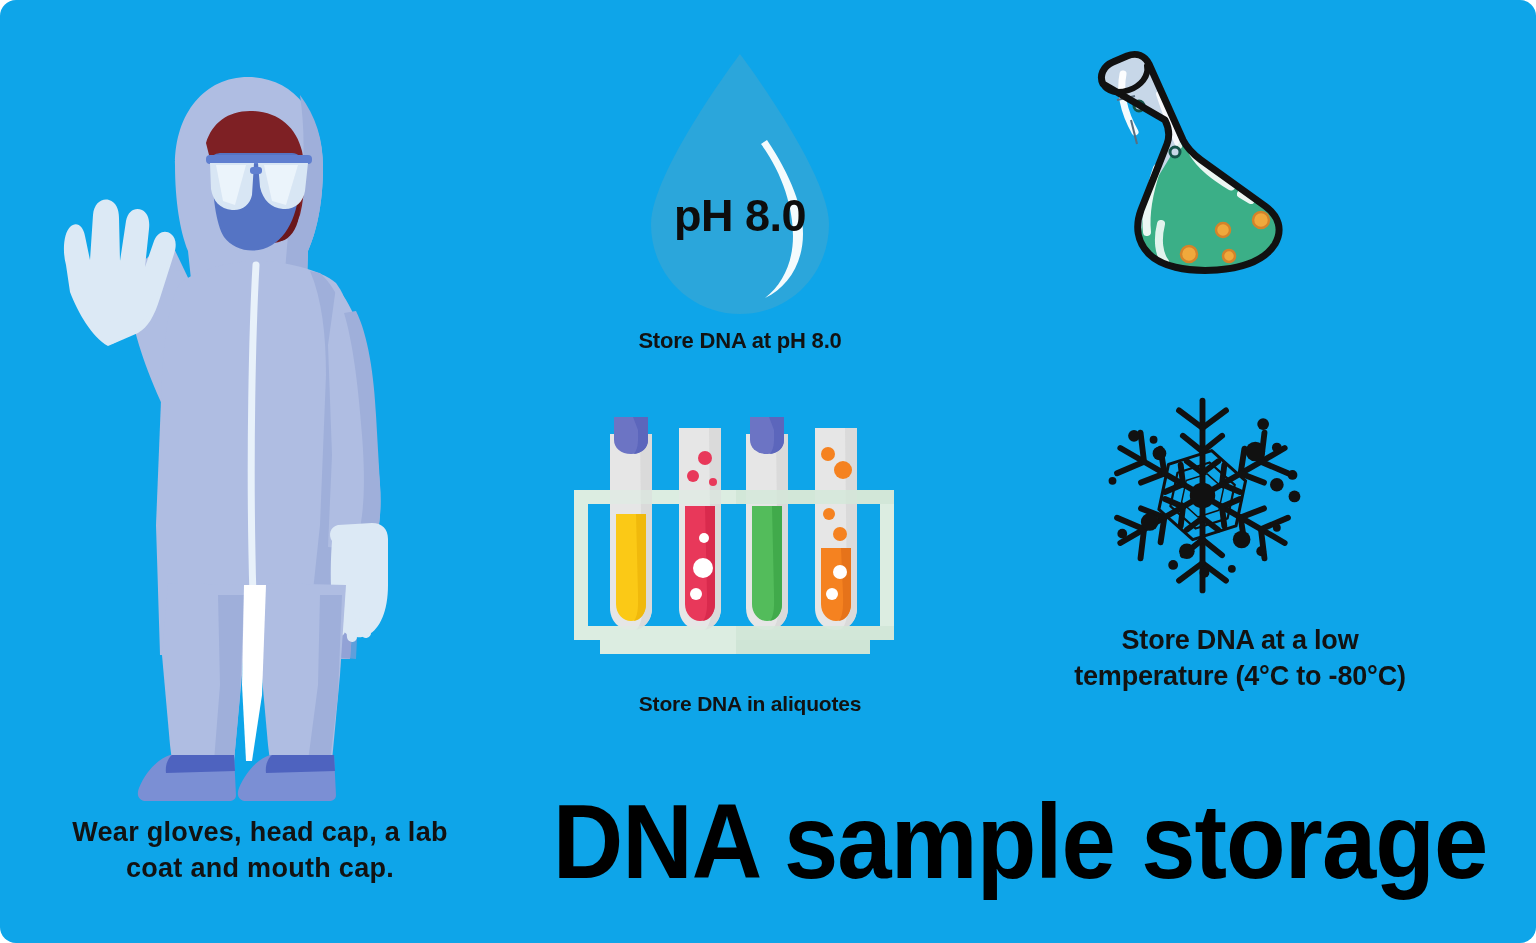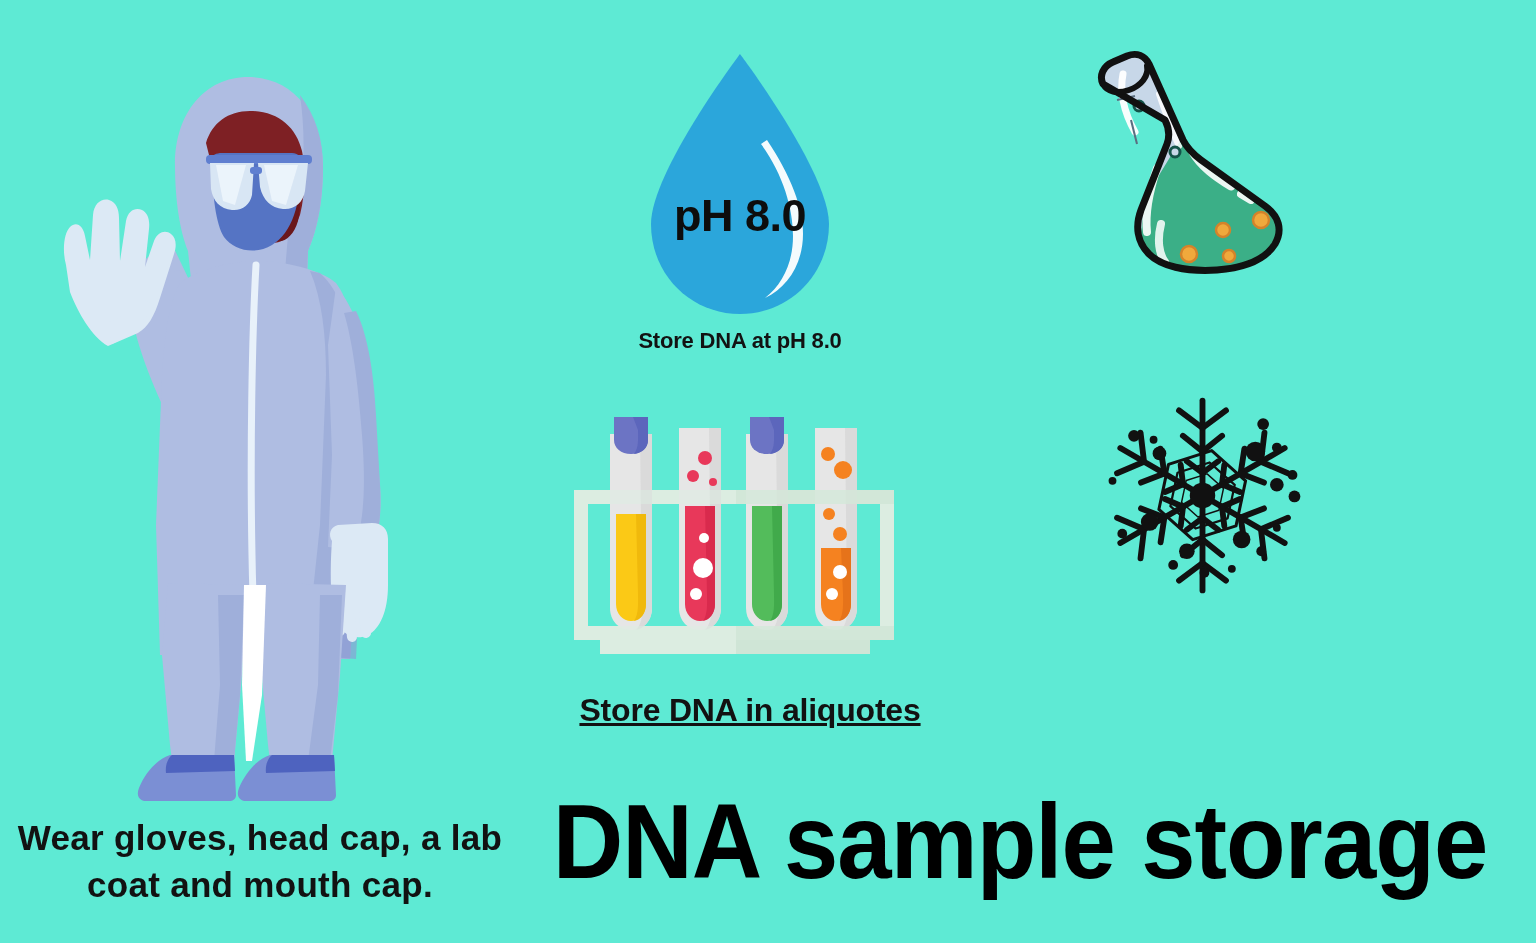--- a/index.html
+++ b/index.html
@@ -12,21 +12,22 @@
     height: 943px;
     position: relative;
     overflow: hidden;
     font-family: "Liberation Sans", sans-serif;
     -webkit-font-smoothing: antialiased;
   }
 
   .stage {
     position: absolute;
     inset: 0;
-    background: #5eead4;
+    background: #0ea5e9;
+    border-radius: 16px;
   }
 
   
   .abs { position: absolute; }
 
   
   .caption {
     position: absolute;
     text-align: center;
     color: #121212;
@@ -34,38 +35,37 @@
     font-weight: bold;
     letter-spacing: -0.2px;
     line-height: 1.22;
     white-space: pre-line;
   }
 
   #cap-ppe {
     left: 10px;
     top: 815px;
     width: 500px;
-    font-size: 35px;
+    font-size: 27px;
     letter-spacing: 0.3px;
     line-height: 1.33;
   }
 
   #cap-ph {
     left: 560px;
     top: 328px;
     width: 360px;
     font-size: 22px;
   }
 
   #cap-aliquotes {
     left: 545px;
     top: 691px;
     width: 410px;
-    font-size: 32px;
-    text-decoration: underline;
+    font-size: 21px;
   }
 
   #cap-buffer {
     left: 975px;
     top: 301px;
     width: 430px;
     font-size: 27px;
   }
 
   #cap-temp {
@@ -462,16 +462,18 @@
   </div>
 
   <div class="caption" id="cap-ppe">Wear gloves, head cap, a lab
 coat and mouth cap.</div>
 
   <div class="caption" id="cap-ph">Store DNA at pH 8.0</div>
 
   <div class="caption" id="cap-aliquotes">Store DNA in aliquotes</div>
 
 
+  <div class="caption" id="cap-temp">Store DNA at a low
+temperature (4°C to -80°C)</div>
 
   <div id="main-title">DNA sample storage</div>
 
 </div>
 
 </body></html>

